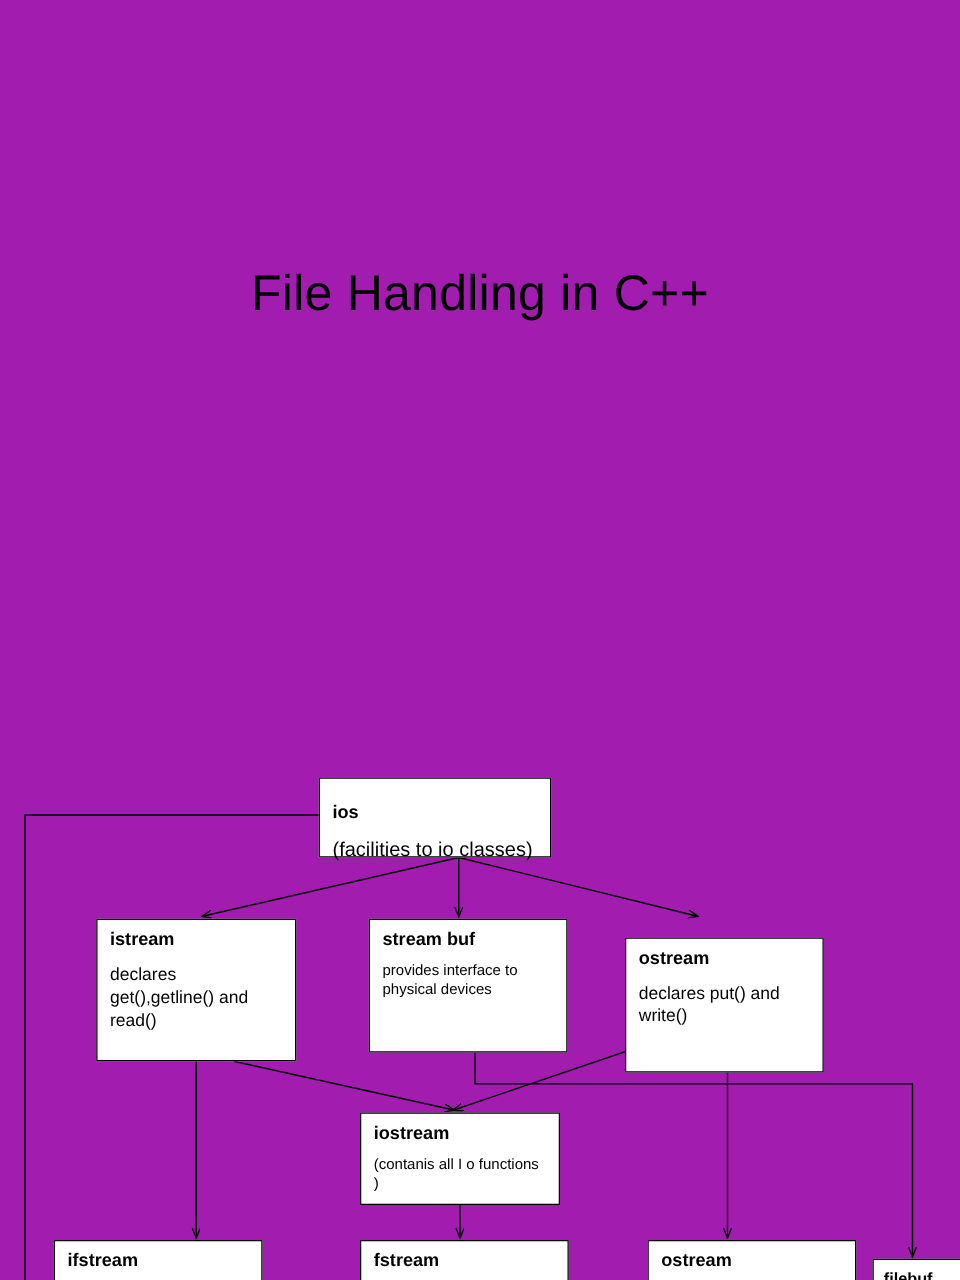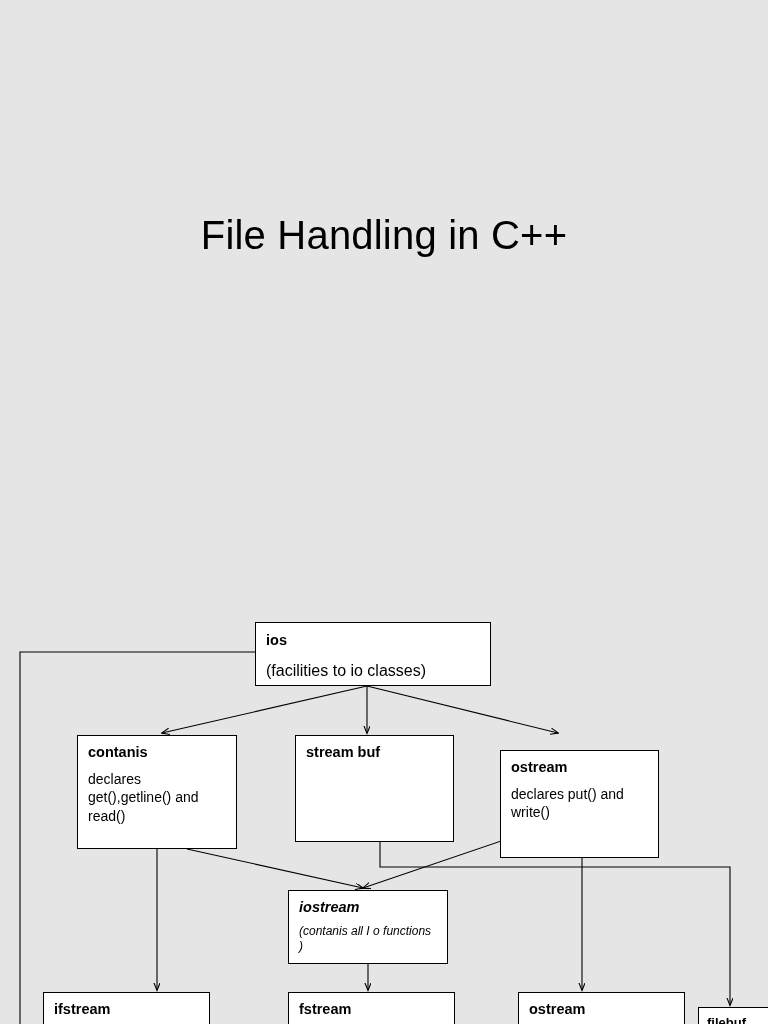--- a/index.html
+++ b/index.html
@@ -14,21 +14,21 @@
     overflow: hidden;
     font-family: "Liberation Sans", sans-serif;
     color: #000000;
   }
 
   .slide {
     position: absolute;
     left: 0; top: 0;
     width: 768px;
     height: 1024px;
-    background: #e5e5e5;
+    background: #a21caf;
   }
 
   .slide-title {
     position: absolute;
     left: 60px;
     top: 212px;
     width: 648px;
     text-align: center;
     font-size: 40px;
     font-weight: 400;
@@ -75,27 +75,27 @@
     color: #000000;
     margin-top: 7px;
   }
   .node.small .n-desc {
     font-size: 12px;
     margin-top: 6px;
     line-height: 1.3;
   }
 
   
-  #node-ios        { left: 255px; top: 622px;  width: 236px; height: 64px; padding-top: 8px; }
+  #node-ios        { left: 255px; top: 622px;  width: 186px; height: 64px; padding-top: 18px; }
   #node-ios .n-desc{ margin-top: 9px; font-size: 16px; }
 
   #node-istream    { left: 77px;  top: 735px;  width: 160px; height: 114px; }
   #node-streambuf  { left: 295px; top: 735px;  width: 159px; height: 107px; }
   #node-ostream    { left: 500px; top: 735px;  width: 159px; height: 108px; margin-top: 15px; }
-  #node-iostream   { left: 288px; top: 890px;  width: 160px; height: 74px; font-style: italic; }
+  #node-iostream   { left: 288px; top: 890px;  width: 160px; height: 74px; }
 
   #node-ifstream   { left: 43px;  top: 992px;  width: 167px; height: 50px; }
   #node-fstream    { left: 288px; top: 992px;  width: 167px; height: 50px; }
   #node-ofstream   { left: 518px; top: 992px;  width: 167px; height: 50px; }
   #node-filebuf    { left: 698px; top: 1007px; width: 100px; height: 45px; padding: 6px 8px; }
   #node-filebuf .n-title { font-size: 13px; }
 </style>
 </head>
 <body>
 
@@ -134,26 +134,27 @@
 
       </g>
     </svg>
 
     <div class="node" id="node-ios">
       <div class="n-title">ios</div>
       <div class="n-desc">(facilities to io classes)</div>
     </div>
 
     <div class="node" id="node-istream">
-      <div class="n-title">contanis</div>
+      <div class="n-title">istream</div>
       <div class="n-desc">declares get(),getline() and read()</div>
     </div>
 
     <div class="node small" id="node-streambuf">
       <div class="n-title">stream buf</div>
+      <div class="n-desc">provides interface to physical devices</div>
     </div>
 
     <div class="node" id="node-ostream">
       <div class="n-title">ostream</div>
       <div class="n-desc">declares put() and write()</div>
     </div>
 
     <div class="node small" id="node-iostream">
       <div class="n-title">iostream</div>
       <div class="n-desc">(contanis all I o functions )</div>

